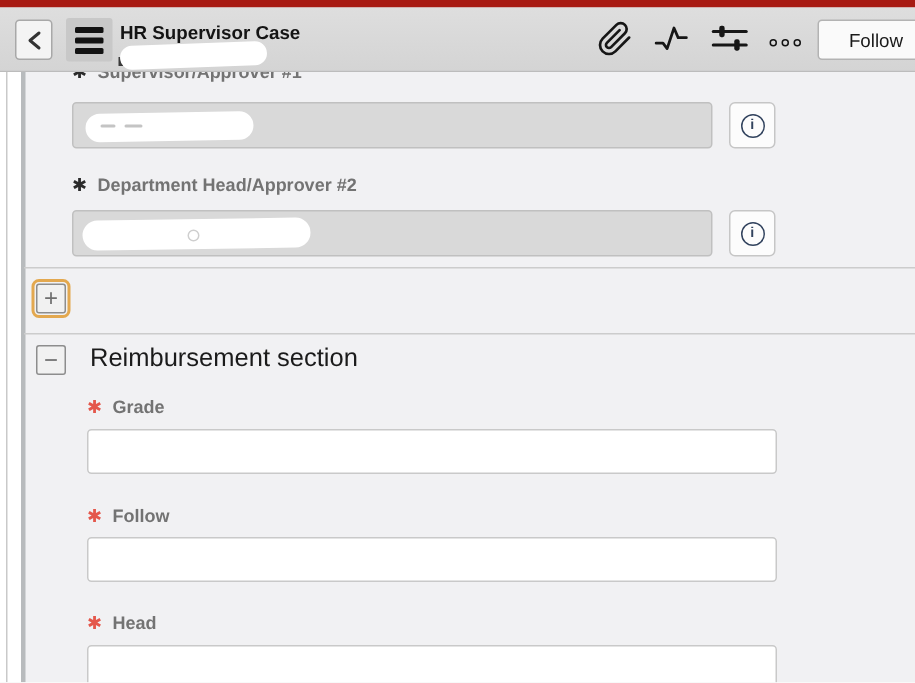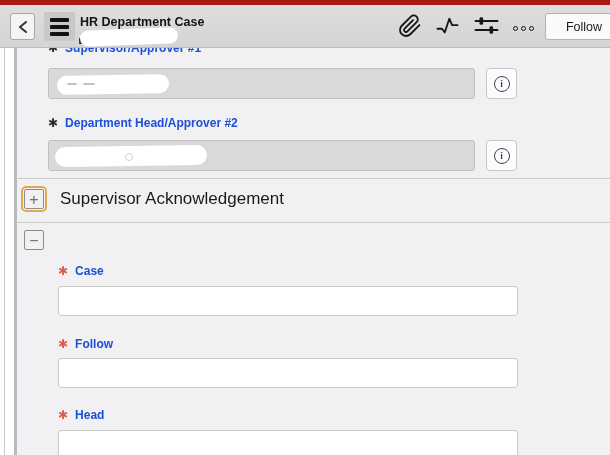--- a/index.html
+++ b/index.html
@@ -33,21 +33,21 @@
               border:1px solid #b3b3b3;border-radius:3px;font-size:12.5px;color:#1a1a1a;
               text-align:center;line-height:25px;cursor:pointer;box-sizing:border-box;font-family:"Liberation Sans",sans-serif;}
 
   
   .content{position:absolute;left:0;top:48px;width:610px;height:407px;background:#f1f1f3;overflow:hidden;}
   .gutter{position:absolute;left:0;top:0;width:16px;height:100%;background:#ffffff;}
   .gline1{position:absolute;left:4px;top:0;width:1px;height:100%;background:#c9c9c9;}
   .gline2{position:absolute;left:14px;top:0;width:3px;height:100%;background:#b8bbbd;}
 
   .field-label{position:absolute;display:flex;align-items:baseline;gap:7px;white-space:nowrap;}
-  .flabel-txt{font-size:12px;font-weight:700;color:#1d4ed8;}
+  .flabel-txt{font-size:12px;font-weight:700;color:#737373;}
   .mstar{font-size:12px;line-height:12px;}
   .m-filled{color:#2b2b2b;}
   .m-req{color:#e4574b;}
 
   .ro-input{position:absolute;left:48px;width:427px;height:31px;background:#d9d9d9;
             border:1px solid #c0c0c0;border-radius:3px;box-sizing:border-box;}
   .redact-blob{position:absolute;background:#ffffff;border-radius:10px;transform:rotate(-1deg);}
   .blob-dash{position:absolute;background:#c4c4c4;border-radius:2px;}
 
   .info-btn{position:absolute;left:486px;width:31px;height:31px;background:#fcfcfc;border:1px solid #c6c6c6;
@@ -81,21 +81,21 @@
         <polyline points="9,2 3,7 9,12" fill="none" stroke="#333" stroke-width="2" stroke-linecap="round" stroke-linejoin="round"></polyline>
       </svg>
     </div>
     <div class="menu-btn">
       <span style="display:flex;flex-direction:column;gap:3px;">
         <span class="menu-bar"></span>
           <span class="menu-bar"></span>
           <span class="menu-bar"></span>
       </span>
     </div>
-    <div class="hdr-title">HR Department Case</div>
+    <div class="hdr-title">HR Supervisor Case</div>
     <div class="case-remnant r1"></div>
     <div class="case-remnant r2"></div>
     <div class="case-redact"></div>
 
     <div class="hdr-icon ic-clip">
       <svg width="24" height="24" viewBox="0 0 24 24">
         <path d="M21.44 11.05l-9.19 9.19a6 6 0 0 1-8.49-8.49l9.19-9.19a4 4 0 1 1 5.66 5.66l-9.2 9.19a2 2 0 0 1-2.83-2.83l8.49-8.48" fill="none" stroke="#161616" stroke-width="1.8" stroke-linecap="round" stroke-linejoin="round"></path>
       </svg>
     </div>
     <div class="hdr-icon ic-act">
@@ -146,28 +146,28 @@
     <div class="ro-input" style="top:92px;">
       <div class="redact-blob" style="left:6px;top:5px;width:152px;height:20px;transform:rotate(-0.8deg);"></div>
       <div class="blob-dash" style="left:76px;top:12px;width:8px;height:8px;border:1.5px solid #cfcfcf;background:transparent;border-radius:50%;box-sizing:border-box;"></div>
     </div>
     <div class="info-btn" style="top:92px;">
       <span class="info-circle">i</span>
     </div>
 
     <div class="sep" style="top:130px;"></div>
     <button class="sec-toggle focused" style="top:141px;">+</button>
-    <div class="sec-title" style="top:141px;">Supervisor Acknowledgement</div>
 
     <div class="sep" style="top:174px;"></div>
     <button class="sec-toggle" style="top:182px;">−</button>
+    <div class="sec-title" style="top:181px;">Reimbursement section</div>
 
     <div class="field-label" style="left:58px;top:216px;">
       <span class="mstar m-req">✱</span>
-      <span class="flabel-txt">Case</span>
+      <span class="flabel-txt">Grade</span>
     </div>
     <input class="txt-input" style="top: 238px;" type="text">
 
     <div class="field-label" style="left:58px;top:289px;">
       <span class="mstar m-req">✱</span>
       <span class="flabel-txt">Follow</span>
     </div>
     <input class="txt-input" style="top: 310px;" type="text">
 
     <div class="field-label" style="left:58px;top:360px;">

